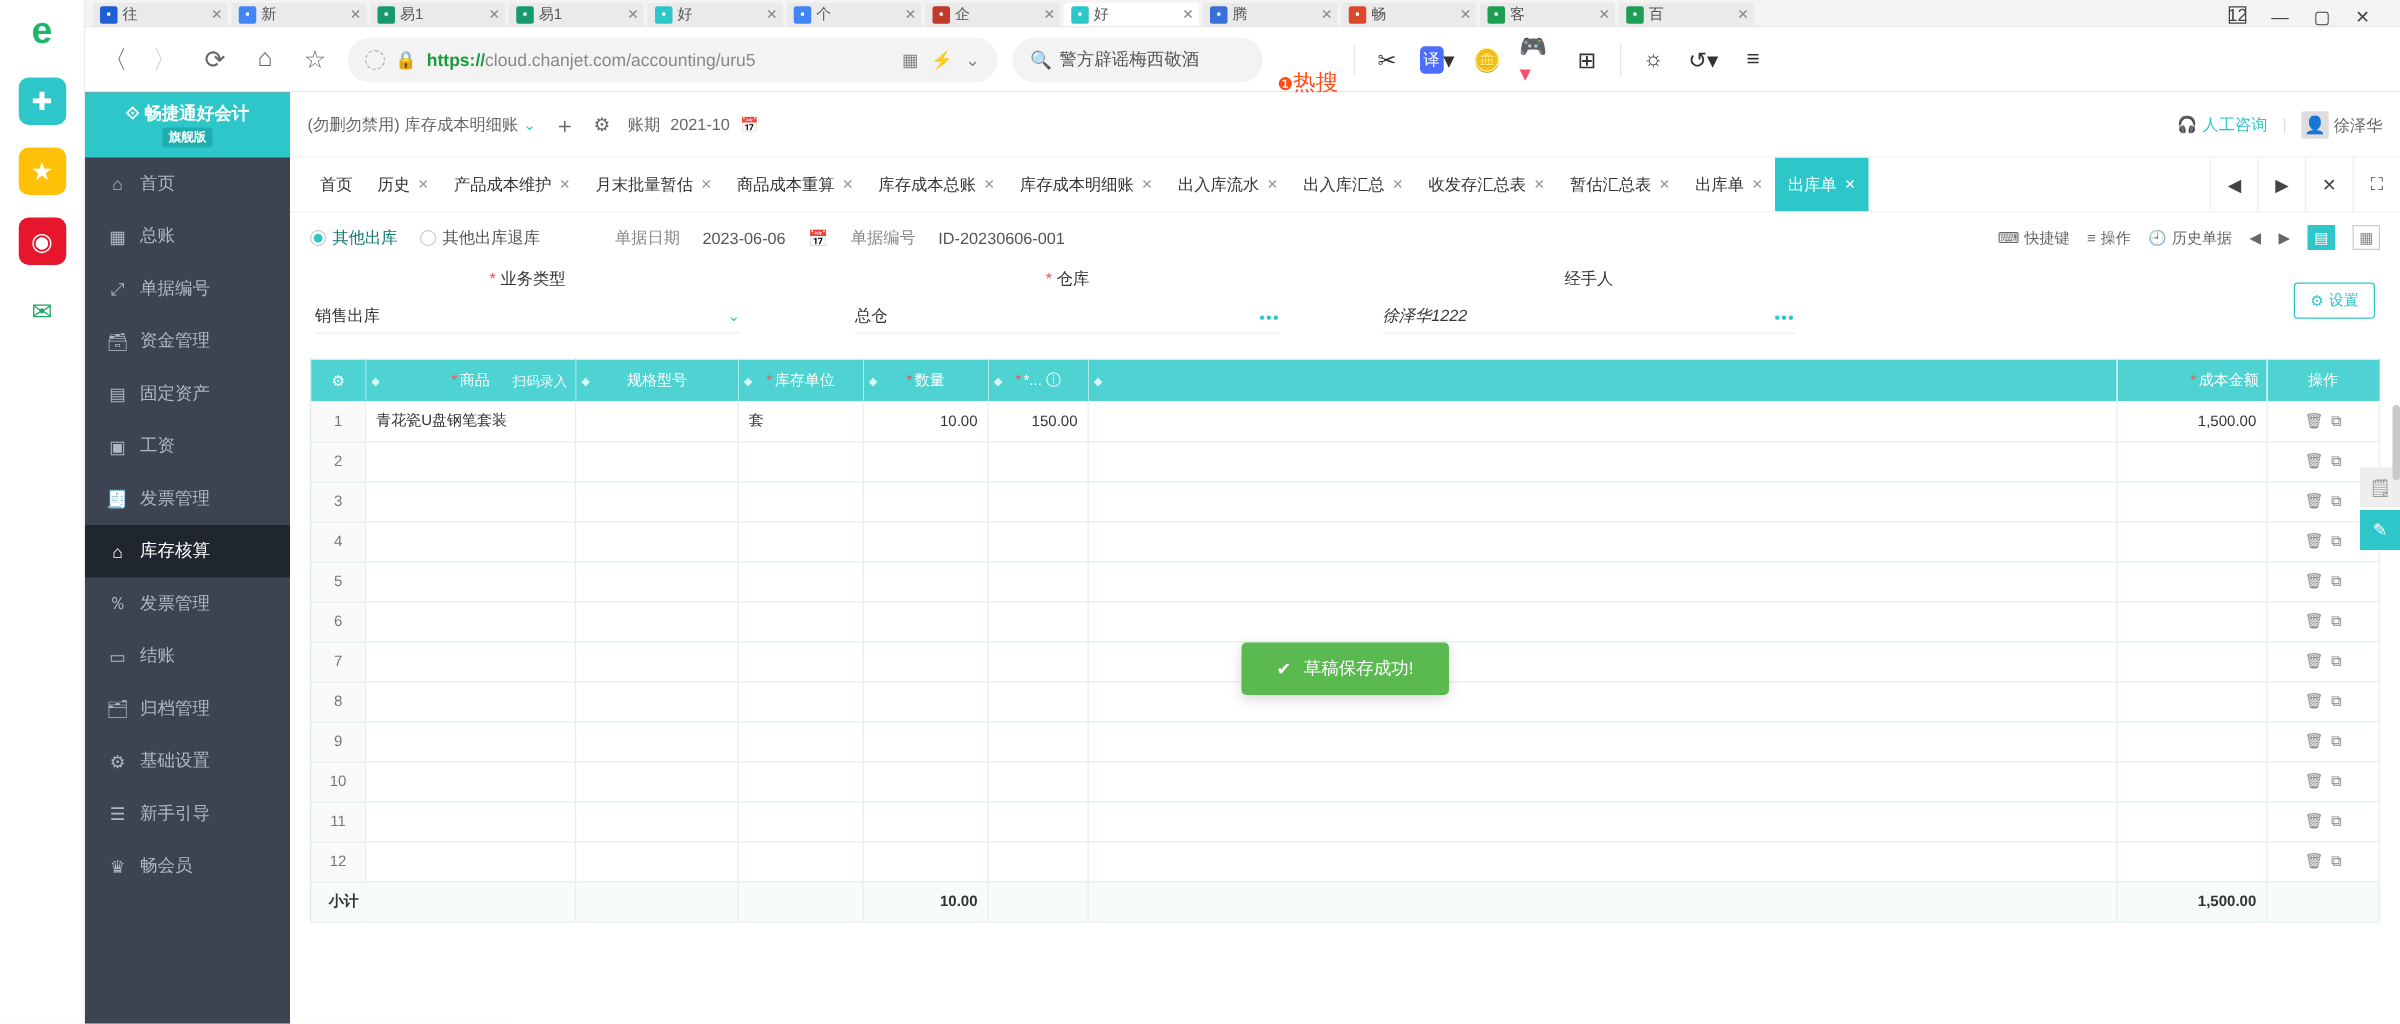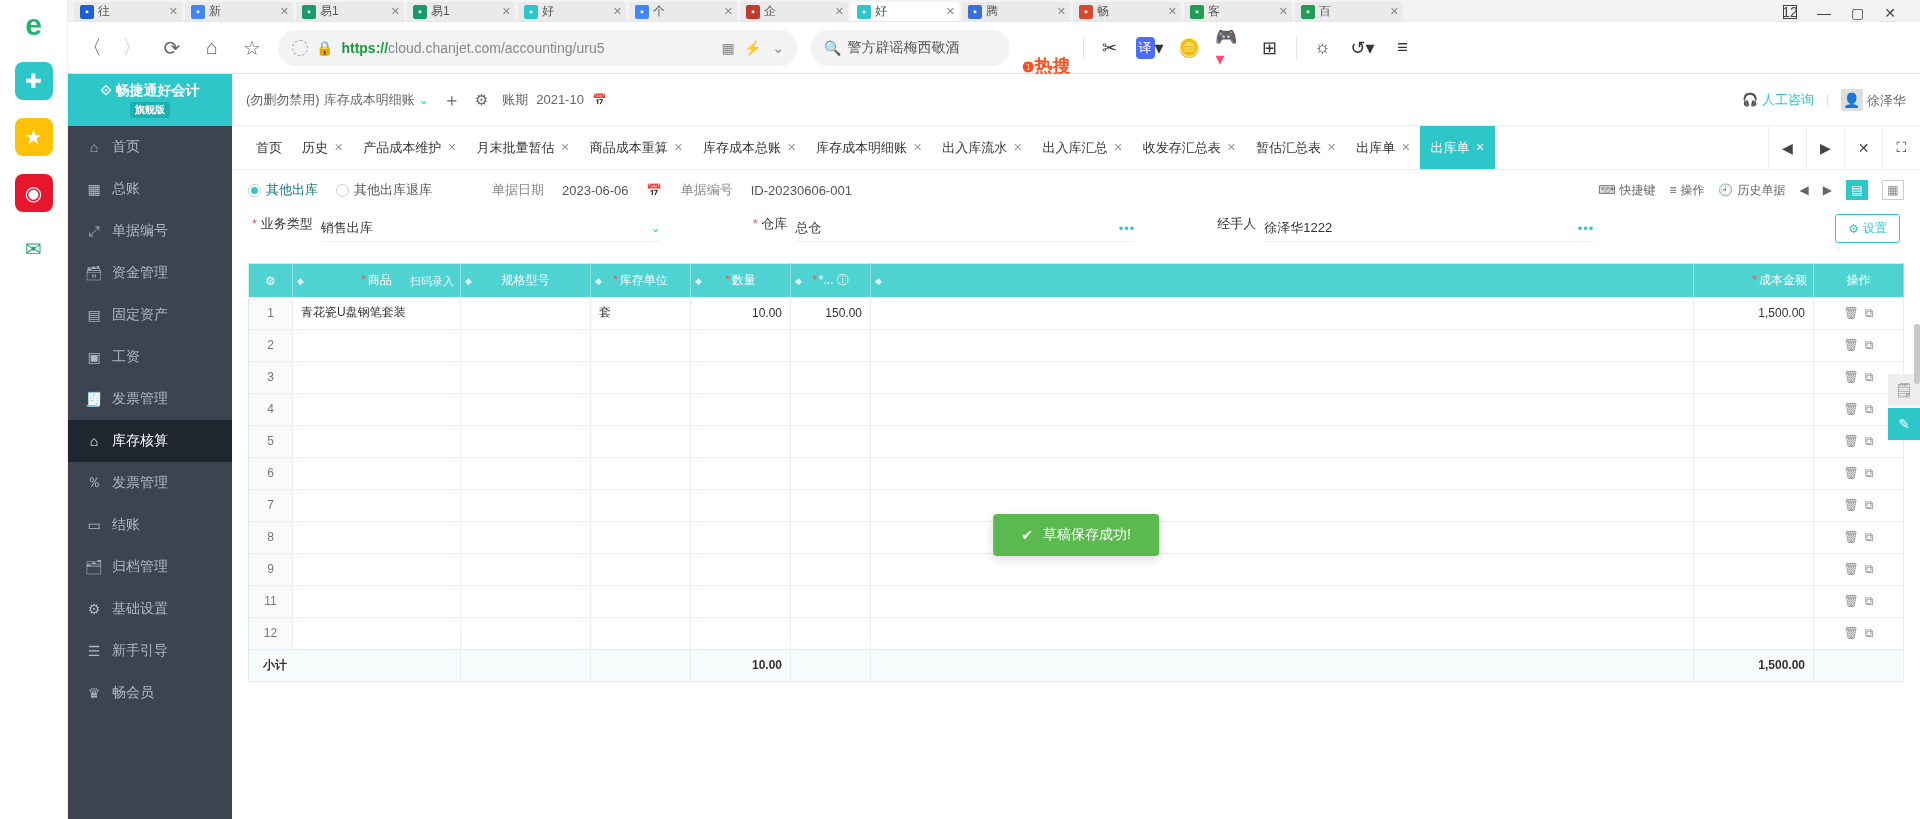--- a/index.html
+++ b/index.html
@@ -30,21 +30,21 @@
 
   
   .urlbar { height: 52px; display: flex; align-items: center; padding: 0 10px; background: #fff; border-bottom: 1px solid #e0e0e0; gap: 12px; }
   .urlbar .nav-icon { width: 28px; height: 28px; display: flex; align-items: center; justify-content: center; color: #666; cursor: pointer; font-size: 20px; }
   .urlbar .url-field { flex: 0 0 520px; height: 36px; background: #f3f3f3; border-radius: 18px; display: flex; align-items: center; padding: 0 14px; font-size: 14px; gap: 8px; overflow: hidden; }
   .urlbar .url-field .lock { color: #1a9a3e; }
   .urlbar .url-field .url { color: #1a9a3e; font-weight: 600; white-space: nowrap; overflow:hidden; }
   .urlbar .url-field .url .gray { color: #888; font-weight: 400; }
   .urlbar .url-field .ricons{margin-left:auto;display:flex;gap:10px;color:#888;}
   .urlbar .search-box { flex: 0 0 200px; height: 36px; background: #f3f3f3; border-radius: 18px; display: flex; align-items: center; padding: 0 14px; color: #555; gap: 6px; }
-  .urlbar .hot { color: #ff4d1a; font-weight: bold; font-size: 18px; margin-top: 37px; }
+  .urlbar .hot { color: #ff4d1a; font-weight: normal; font-size: 18px; margin-top: 37px; }
   .urlbar .sep { width: 1px; height: 24px; background: #e5e5e5; }
   .urlbar .tool-icon { width: 28px; height: 28px; display: flex; align-items: center; justify-content: center; cursor: pointer; font-size: 18px; border-radius: 4px;}
   .urlbar .badge{color:#fff;border-radius:4px;padding:2px 3px;font-size:13px;}
 
   
   .app { flex: 1; display: flex; background: #fff; }
   .sidebar { width: 164px; background: #3b4450; color: #cfe8ef; display: flex; flex-direction: column; }
   .brand { height: 52px; background: #2ec7c9; color: #fff; display: flex; flex-direction: column; align-items: center; justify-content: center; font-size: 14px; font-weight: 600; gap:2px;}
   .brand .sub { font-size: 10px; background:#1faeb0;padding:1px 5px;border-radius:3px;}
 
@@ -78,21 +78,21 @@
   .doc-bar .radio.active { color: #0f766e; }
   .doc-bar .lbl { color: #888; }
   .doc-bar .cal { color: #2ec7c9; }
   .doc-bar .right-tools { margin-left: auto; display: flex; align-items: center; gap: 14px; color: #666; font-size: 12px; }
   .doc-bar .right-tools .item { display: flex; align-items: center; gap: 4px; cursor: pointer; }
   .doc-bar .view-square{width:22px;height:20px;display:flex;align-items:center;justify-content:center;font-size:12px;}
   .doc-bar .view-active{background:#2ec7c9;color:#fff;}
   .doc-bar .view-inactive{border:1px solid #ccc;color:#888;}
 
   .form-row { padding: 4px 20px 12px; display: flex; align-items: center; gap: 16px; background: #fff;font-size: 13px; }
-  .form-row .field { display: flex; align-items: flex-start; gap: 8px; }
+  .form-row .field { display: flex; align-items: center; gap: 8px; flex-direction: column; }
   .form-row .req::before { content: "* "; color: #e55; }
   .form-row .input { min-width: 300px; padding: 4px 0; color: #333; border-bottom: 1px solid #eee; display:flex;align-items:center;}
   .form-row .dd { color: #2ec7c9; font-size: 12px; margin-left:auto;}
   .form-row .dots { color: #2ec7c9; letter-spacing: 1px; margin-left:auto;cursor:pointer;}
   .form-row .set-btn { margin-left: auto; border: 1px solid #2ec7c9; color: #2ec7c9; padding: 5px 12px; border-radius: 3px; font-size: 12px; cursor: pointer; display: flex; align-items: center; gap: 4px; }
 
   
   .grid-wrap { padding: 8px 16px; background: #fff; }
   .grid { width: 100%; border: 1px solid #d9ecec; border-collapse: collapse; table-layout: fixed; }
   .grid th { background: #4fd2d2; color: #fff; font-weight: 400; font-size: 12px; padding: 8px 6px; border-right: 1px solid #8ee0e0; text-align: center; position: relative; }
@@ -426,21 +426,21 @@
           <div class="field">
             <span class="req">仓库</span>
             <span class="input" style="min-width:340px;">
                 <span>总仓</span>
                 <span class="dots">•••</span>
               </span>
           </div>
           <div style="width:50px;"></div>
           <div class="field">
             <span>经手人</span>
-            <span class="input" style="min-width:330px;">
+            <span class="input" style="min-width:330px;font-style:italic;">
                 <span>徐泽华1222</span>
                 <span class="dots">•••</span>
               </span>
           </div>
           <div class="set-btn">⚙ <span>设置</span></div>
         </div>
 
         <div class="grid-wrap">
           <table class="grid">
             <colgroup>
@@ -563,20 +563,31 @@
                   <td></td>
                   <td></td>
                   <td></td>
                   <td class="num"></td>
                   <td class="num"></td>
                   <td></td>
                   <td class="num"></td>
                   <td class="ops"><span>🗑</span><span>⧉</span></td>
                 </tr>
                 <tr>
+                  <td class="rn">10</td>
+                  <td></td>
+                  <td></td>
+                  <td></td>
+                  <td class="num"></td>
+                  <td class="num"></td>
+                  <td></td>
+                  <td class="num"></td>
+                  <td class="ops"><span>🗑</span><span>⧉</span></td>
+                </tr>
+                <tr>
                   <td class="rn">11</td>
                   <td></td>
                   <td></td>
                   <td></td>
                   <td class="num"></td>
                   <td class="num"></td>
                   <td></td>
                   <td class="num"></td>
                   <td class="ops"><span>🗑</span><span>⧉</span></td>
                 </tr>

